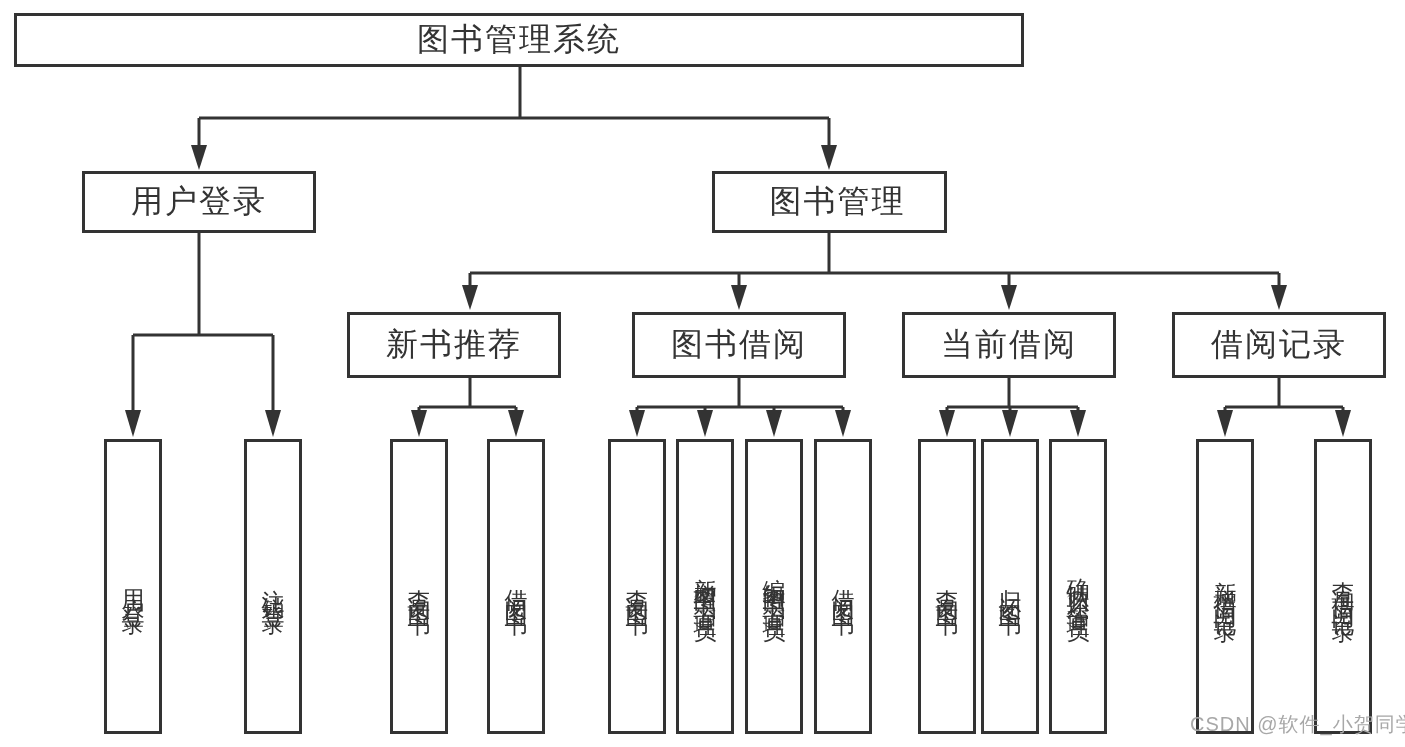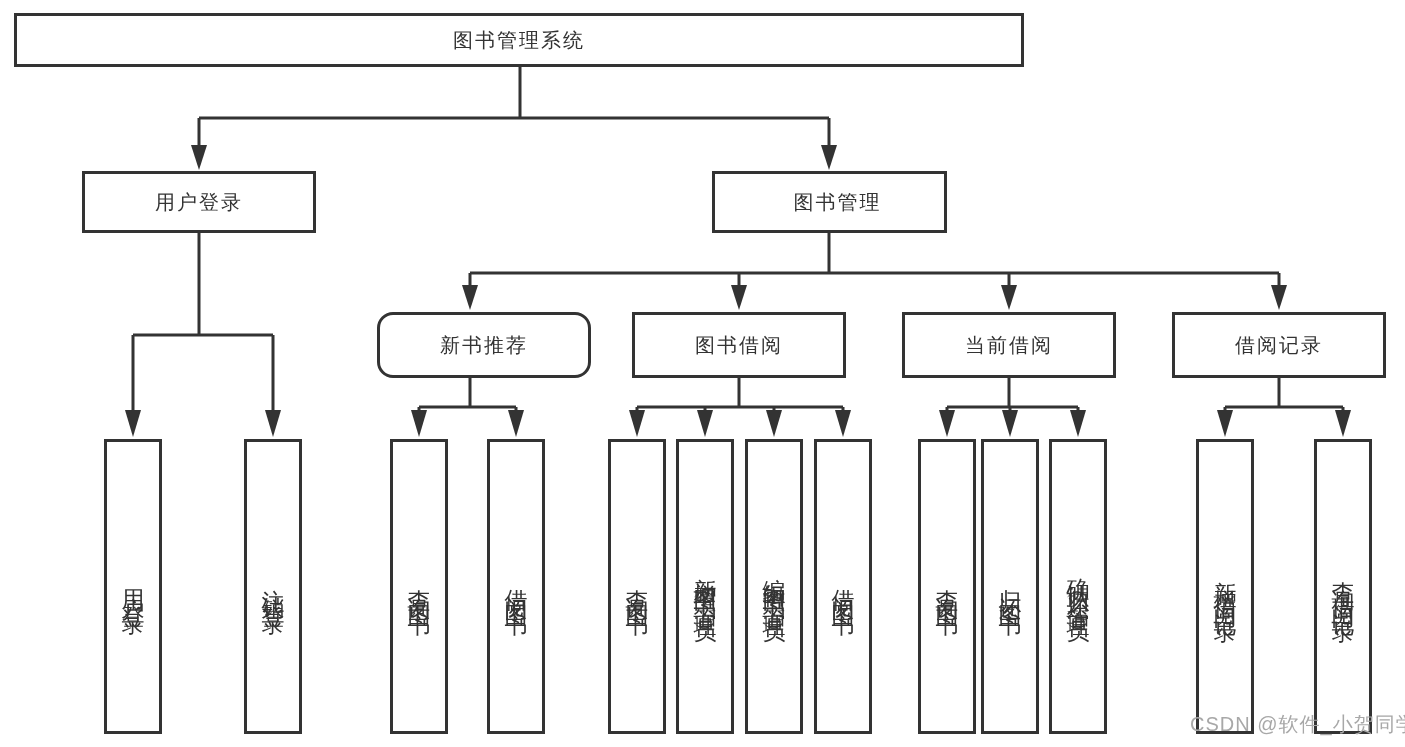--- a/index.html
+++ b/index.html
@@ -38,21 +38,21 @@
   .hbox{
     position:absolute;
     border:3px solid var(--line);
     background:var(--bg);
     display:flex;
     align-items:center;
     justify-content:center;
     z-index:2;
   }
   .hbox .label{
-    font-size:20px;
+    font-size:32px;
     color:var(--text);
     letter-spacing:2px;
     white-space:nowrap;
   }
   .vbox{
     position:absolute;
     top:439px;
     width:58px;
     height:295px;
     border:3px solid var(--line);
@@ -144,21 +144,21 @@
     <span class="label">图书管理系统</span>
   </div>
 
   <div class="hbox" style="left:82px;top:171px;width:234px;height:62px;">
     <span class="label">用户登录</span>
   </div>
   <div class="hbox" style="left:712px;top:171px;width:235px;height:62px;padding-left:16px;">
     <span class="label">图书管理</span>
   </div>
 
-  <div class="hbox" style="left:377px;top:312px;width:214px;height:66px;border-radius:16px;">
+  <div class="hbox" style="left:347px;top:312px;width:214px;height:66px;">
     <span class="label">新书推荐</span>
   </div>
   <div class="hbox" style="left:902px;top:312px;width:214px;height:66px;">
     <span class="label">当前借阅</span>
   </div>
   <div class="hbox" style="left:632px;top:312px;width:214px;height:66px;">
     <span class="label">图书借阅</span>
   </div>
   <div class="hbox" style="left:1172px;top:312px;width:214px;height:66px;">
     <span class="label">借阅记录</span>

